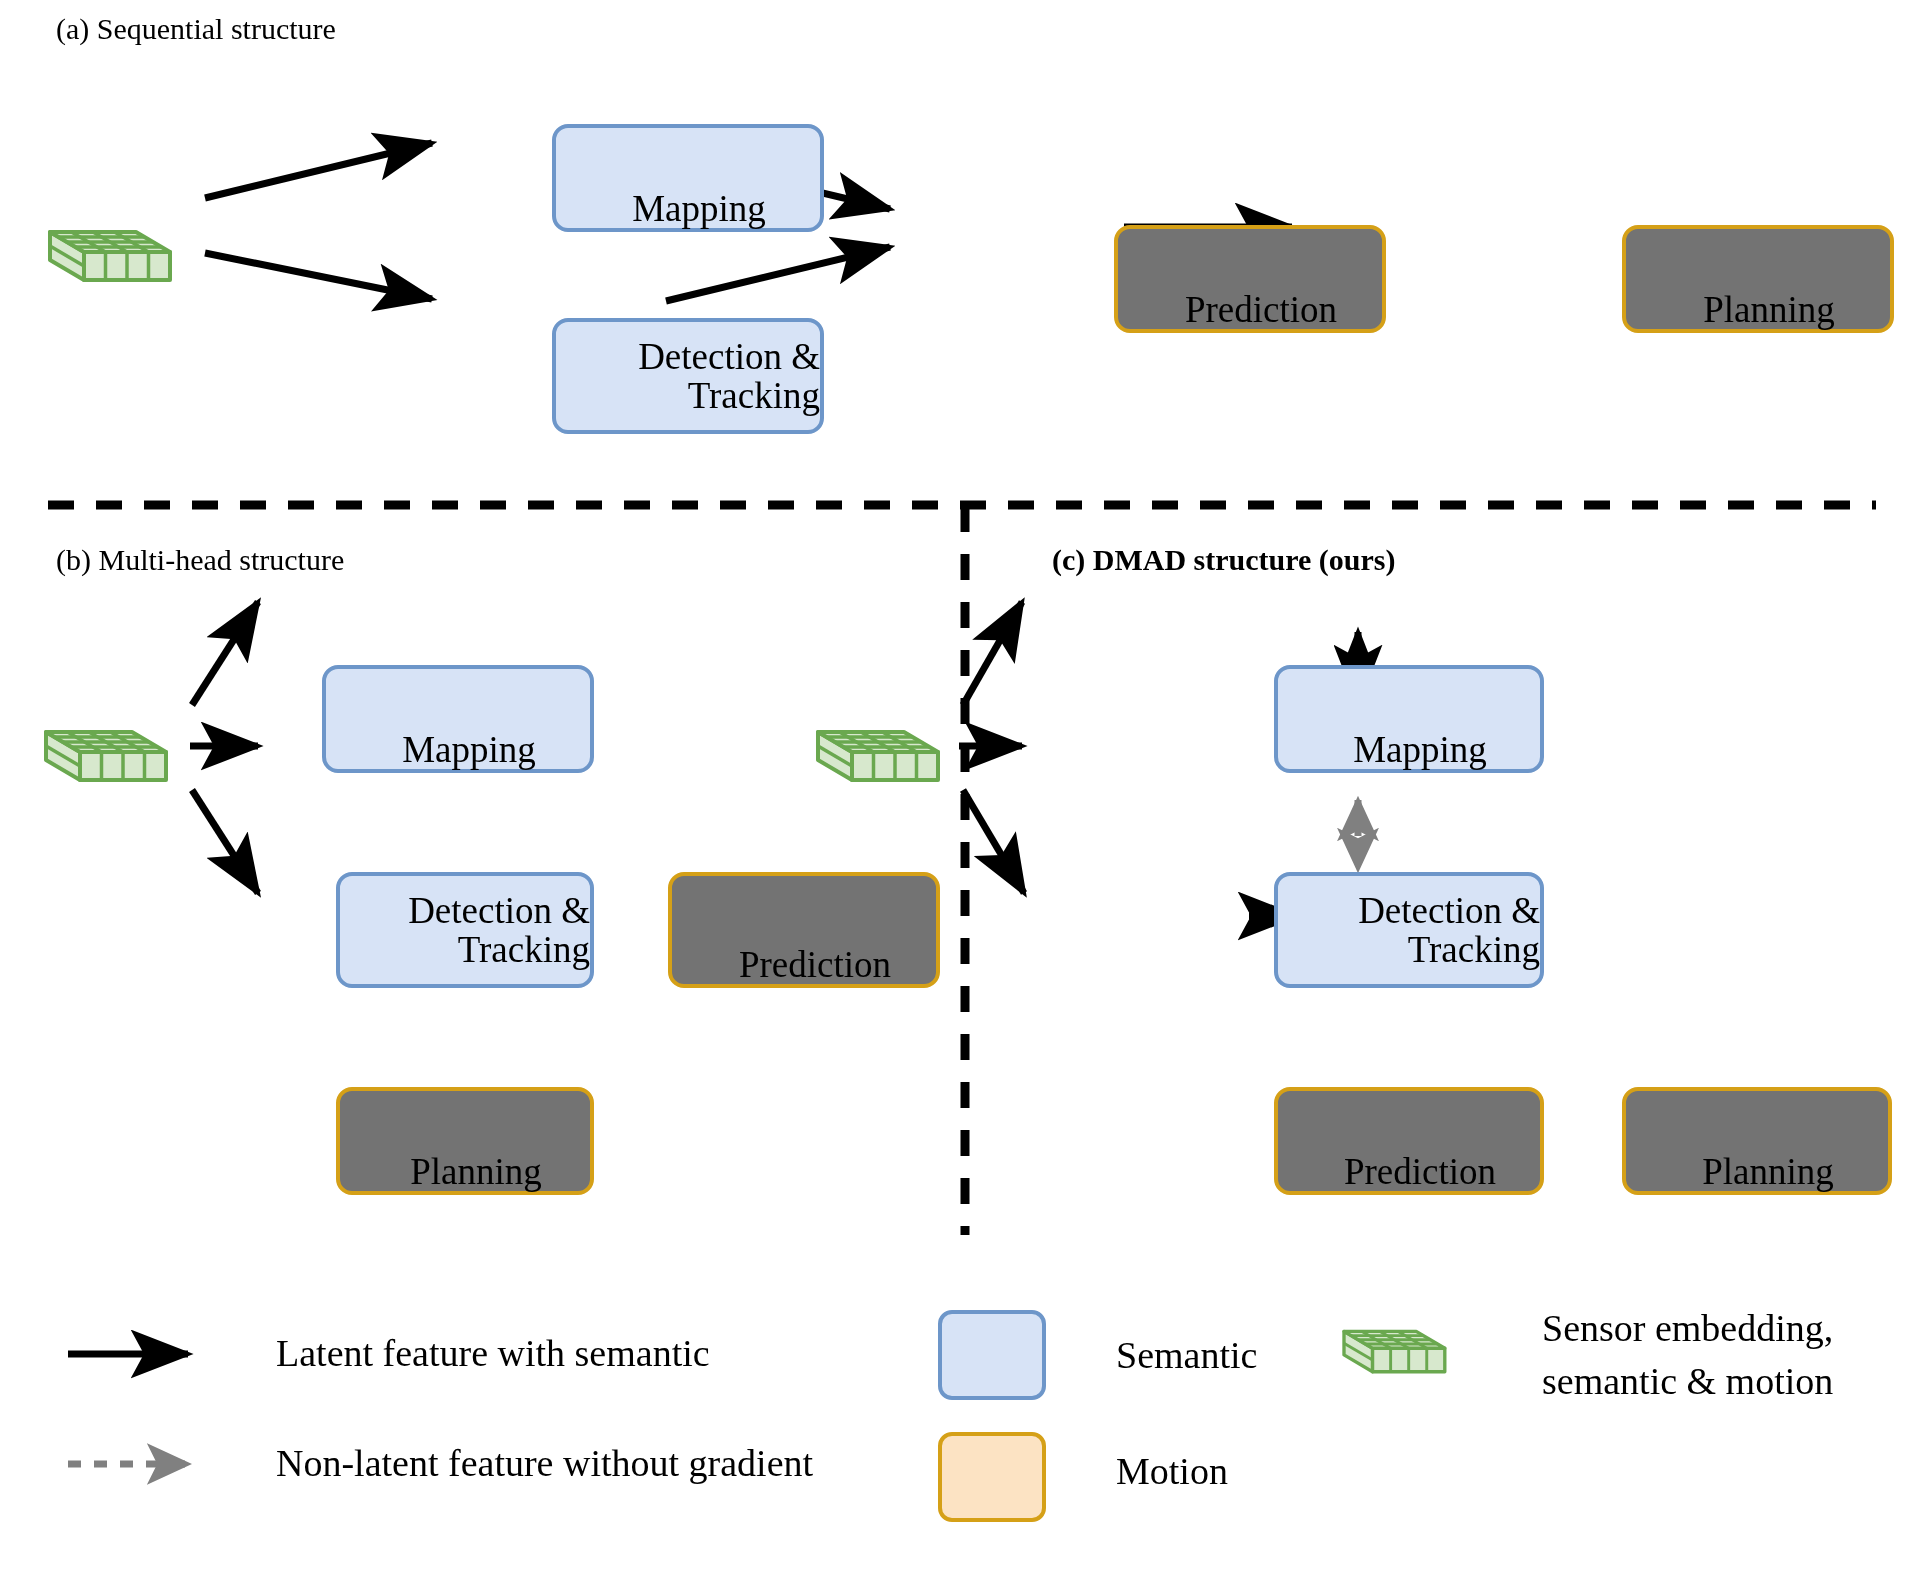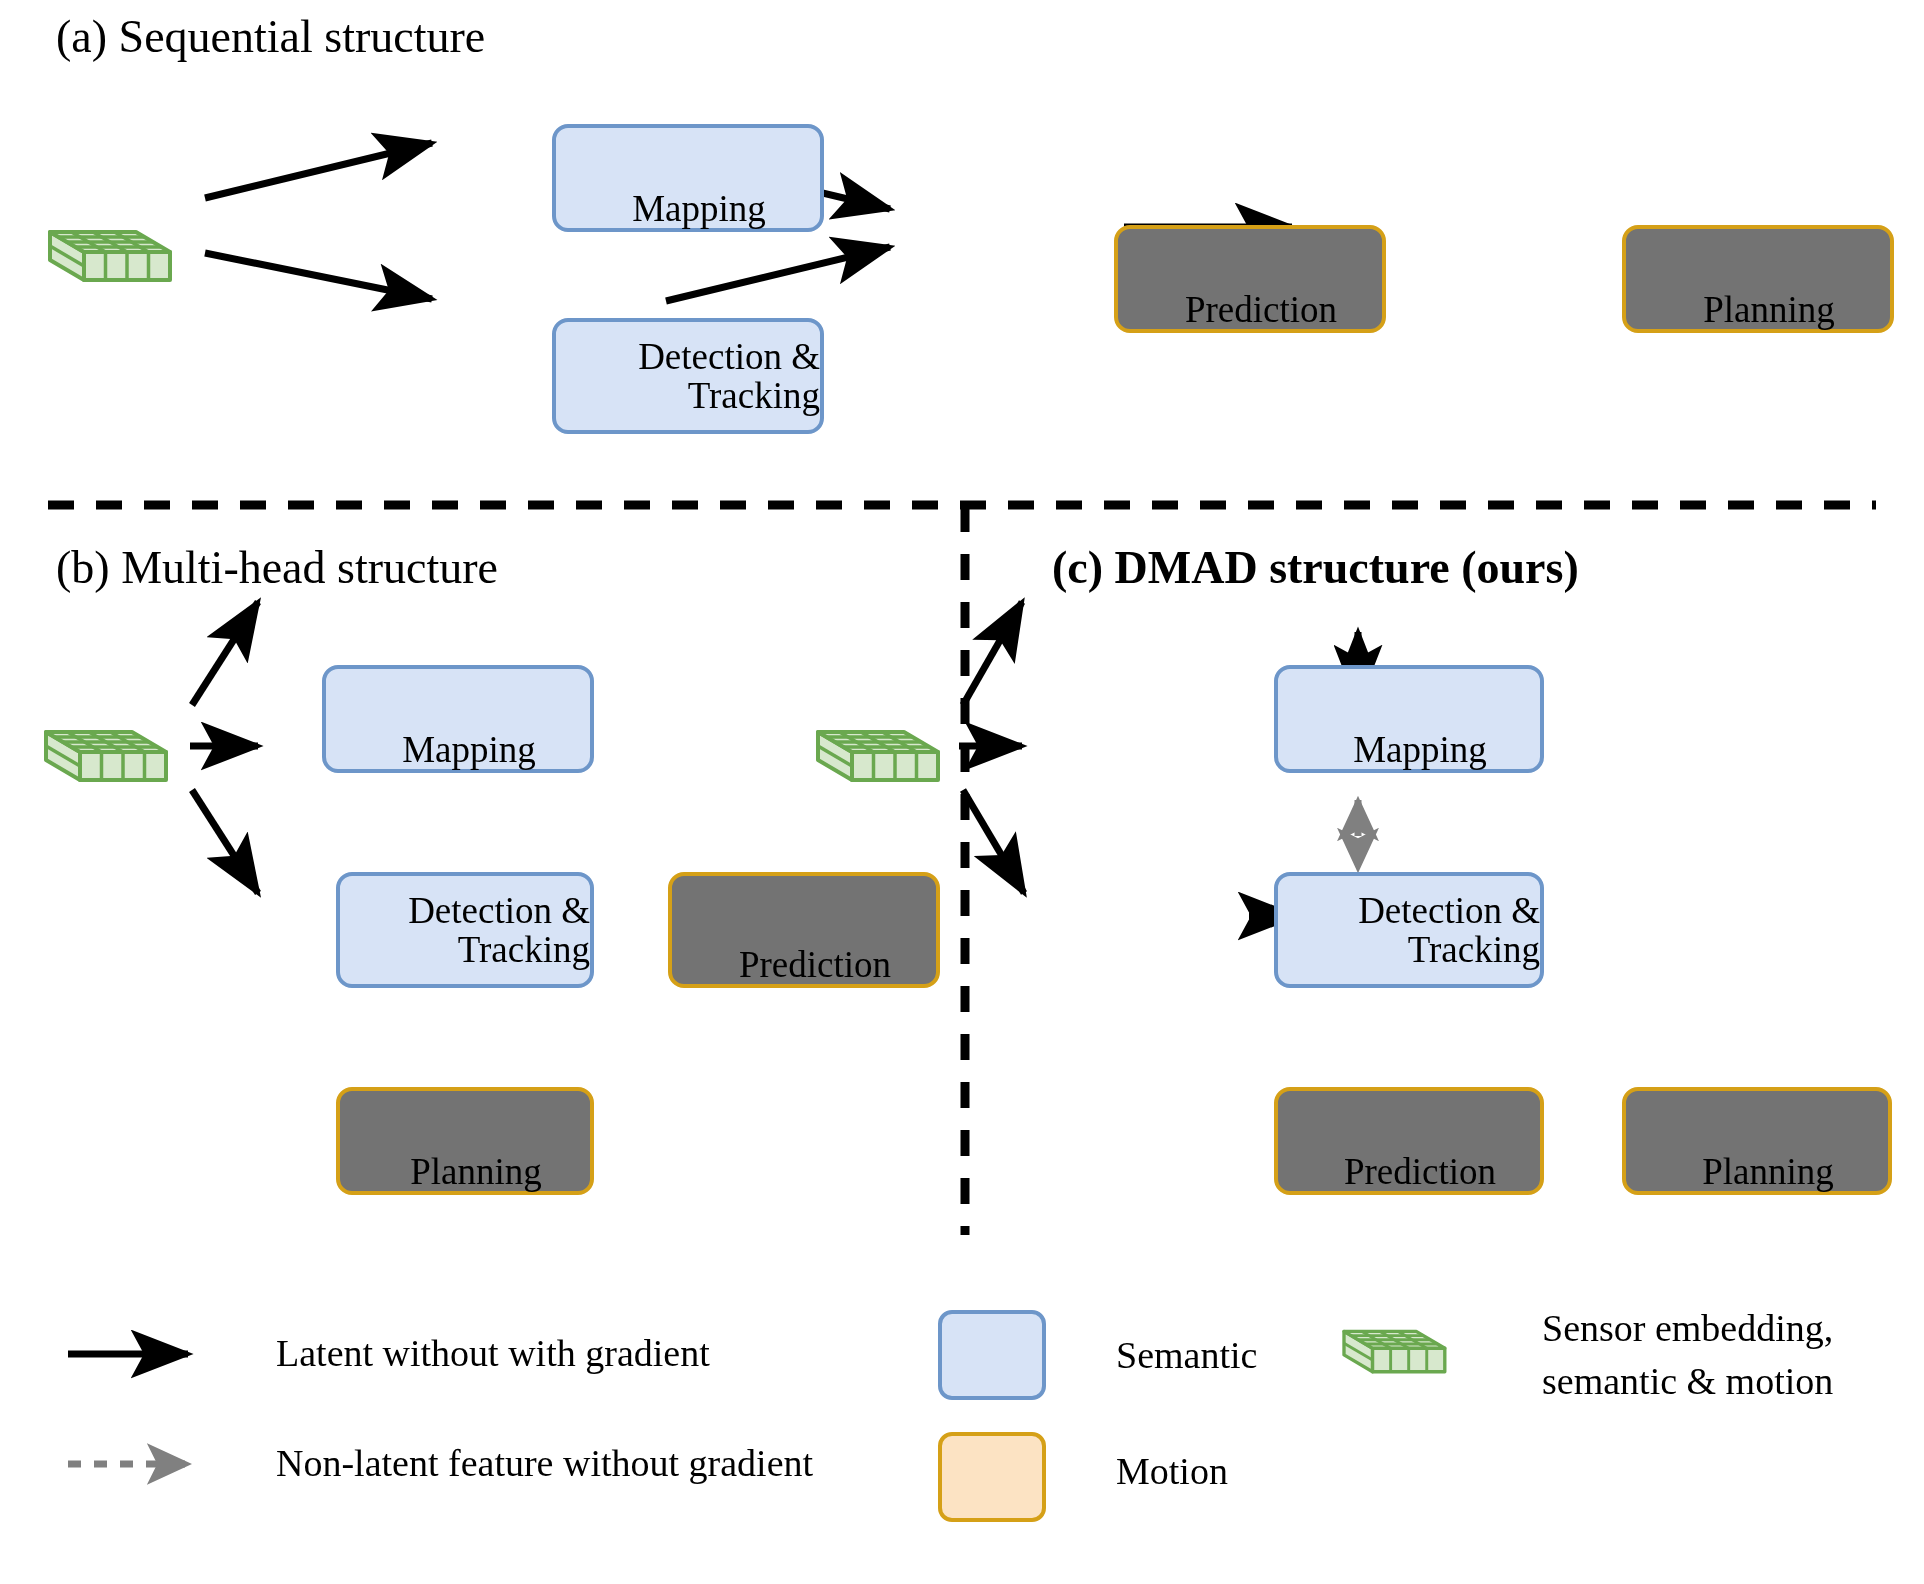--- a/index.html
+++ b/index.html
@@ -18,21 +18,21 @@
   #svg-layer {
     position: absolute;
     left: 0;
     top: 0;
     width: 1924px;
     height: 1584px;
     pointer-events: none;
   }
   .panel-title {
     position: absolute;
-    font-size: 46px;
+    font-size: 30px;
     color: #000000;
     white-space: nowrap;
     line-height: 1;
   }
   .panel-title.bold { font-weight: bold; }
 
   .node {
     position: absolute;
     box-sizing: border-box;
     display: flex;
@@ -204,21 +204,21 @@
   </div>
 
   <div class="node motion" style="left:1274px; top:1087px; width:270px; height:108px;">
     <span class="node-label">Prediction</span>
   </div>
 
   <div class="node motion" style="left:1622px; top:1087px; width:270px; height:108px;">
     <span class="node-label">Planning</span>
   </div>
 
-  <div class="legend-text" style="left:276px; top:1330px;">Latent without with gradient</div>
+  <div class="legend-text" style="left:276px; top:1330px;">Latent feature with semantic</div>
 
   <div class="legend-text" style="left:276px; top:1440px;">Non-latent feature without gradient</div>
 
   <div class="legend-swatch semantic" style="left:938px; top:1310px; width:108px; height:90px;"></div>
   <div class="legend-text" style="left:1116px; top:1332px;">Semantic</div>
 
   <div class="legend-swatch motion" style="left:938px; top:1432px; width:108px; height:90px;"></div>
   <div class="legend-text" style="left:1116px; top:1448px;text-align:center;">Motion</div>
 
   <div class="legend-text" style="left:1542px; top:1305px;">Sensor embedding,</div>

